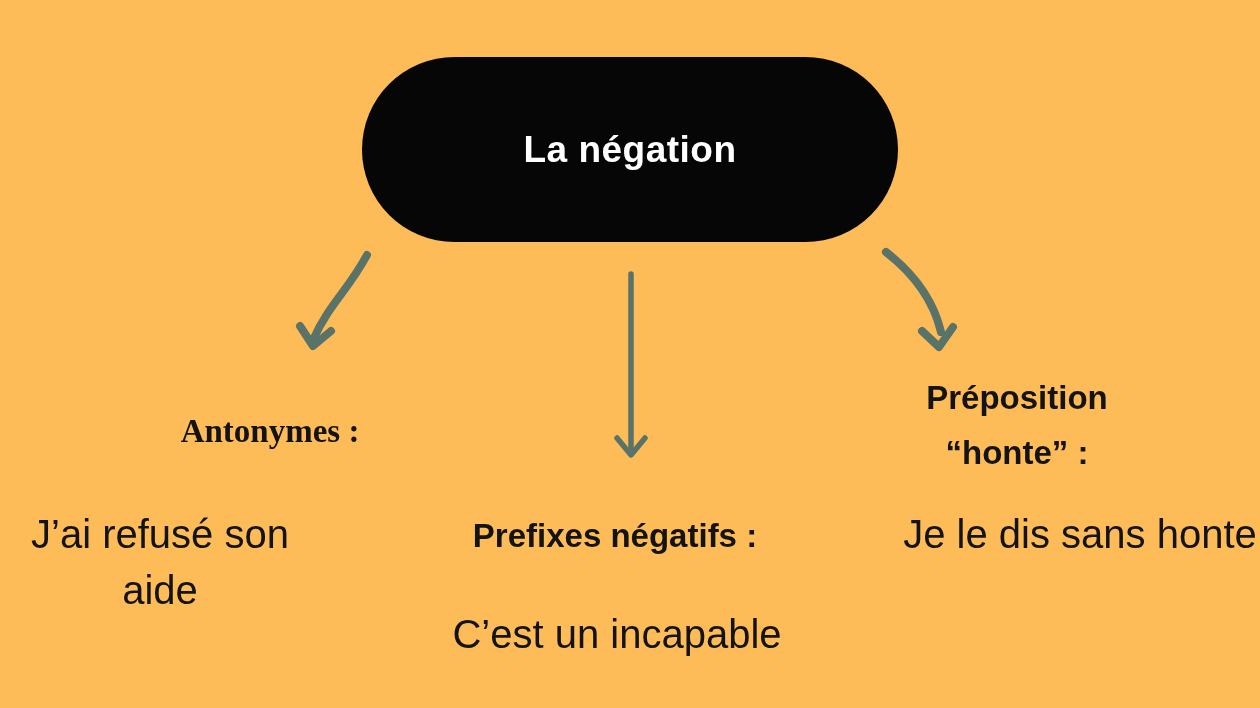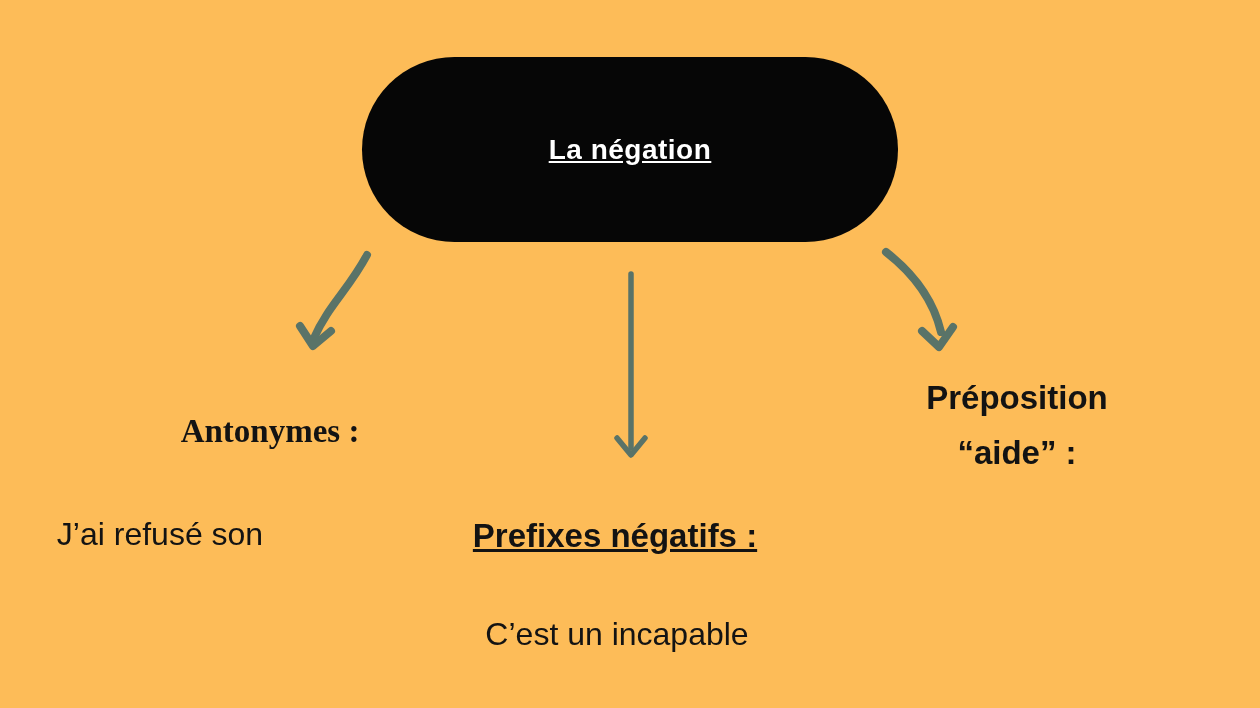--- a/index.html
+++ b/index.html
@@ -31,25 +31,24 @@
     background:var(--pill-bg);
     border-radius:95px;
     display:flex;
     flex-direction:column;
     align-items:center;
     justify-content:center;
   }
   .pill .line{
     color:var(--pill-text);
     font-weight:700;
-    font-size:28px;
+    font-size:37px;
     line-height:46px;
     letter-spacing:0.5px;
     text-align:center;
-    text-decoration:underline;
   }
   .arrow-layer{
     position:absolute;
     left:0; top:0;
     width:1260px;
     height:708px;
     pointer-events:none;
   }
   .arrow-layer path, .arrow-layer line, .arrow-layer polyline{
     fill:none;
@@ -62,29 +61,29 @@
     color:var(--text);
     font-weight:700;
     font-size:33px;
     line-height:55px;
     text-align:center;
   }
   .example{
     position:absolute;
     color:var(--text);
     font-weight:400;
-    font-size:32px;
+    font-size:40px;
     line-height:56px;
     text-align:center;
   }
   .heading div, .example div{white-space:nowrap;}
 
   #antonymes-heading{left:120px; top:404px; width:300px;font-family:Liberation Serif, serif;}
   #antonymes-example{left:10px;  top:506px; width:300px;}
-  #prefixes-heading {left:420px; top:508px; width:390px;text-decoration:underline;}
+  #prefixes-heading {left:420px; top:508px; width:390px;}
   #prefixes-example {left:422px; top:606px; width:390px;}
   #preposition-heading{left:887px; top:370px; width:260px;}
   #preposition-example{left:900px; top:506px; width:360px;}
 </style>
 </head>
 <body>
 
 <div class="canvas">
 
   <div class="pill">
@@ -104,27 +103,31 @@
       <path d="M 886 252 C 913 273, 933 298, 941 332" stroke-width="8"></path>
       <polyline points="922,331 939,347 953,327" stroke-width="8"></polyline>
     </g>
   </svg>
 
   <div class="heading" id="antonymes-heading">
     <div>Antonymes :</div>
   </div>
   <div class="example" id="antonymes-example">
     <div>J’ai refusé son</div>
+    <div>aide</div>
   </div>
 
   <div class="heading" id="prefixes-heading">
     <div>Prefixes négatifs :</div>
   </div>
   <div class="example" id="prefixes-example">
     <div>C’est un incapable</div>
   </div>
 
   <div class="heading" id="preposition-heading">
     <div>Préposition</div>
-    <div>“aide” :</div>
+    <div>“honte” :</div>
+  </div>
+  <div class="example" id="preposition-example">
+    <div>Je le dis sans honte</div>
   </div>
 
 </div>
 
 </body></html>

